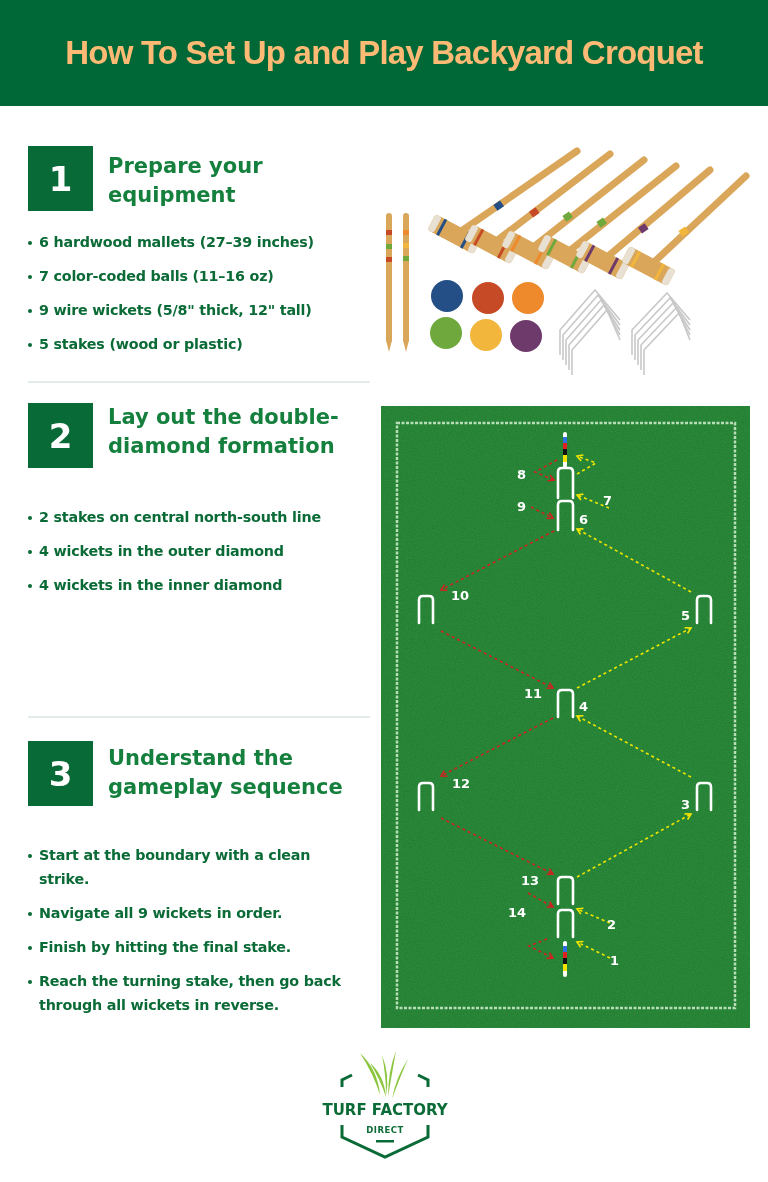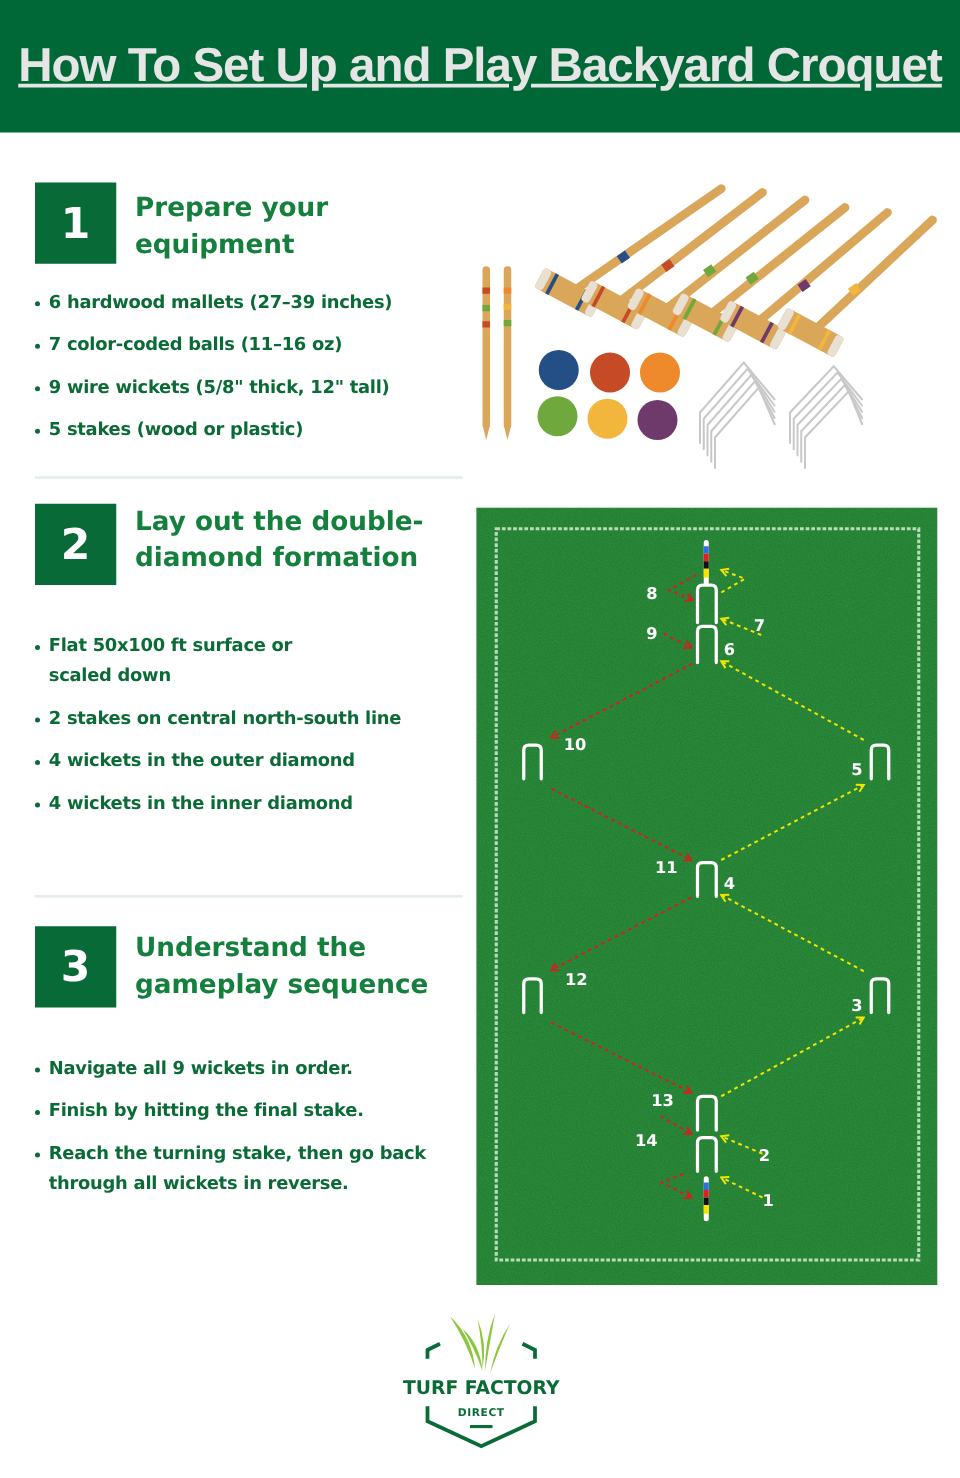--- a/index.html
+++ b/index.html
@@ -4,22 +4,22 @@
 <style>
   * { box-sizing: border-box; margin: 0; padding: 0; }
   html, body { width: 768px; height: 1182px; background: #ffffff; overflow: hidden; }
   body { position: relative; font-family: "DejaVu Sans", sans-serif; }
 
   .header {
     position: absolute; left: 0; top: 0; width: 768px; height: 106px;
     background: #006837; display: flex; align-items: center; justify-content: center;
   }
   .header h1 {
-    color: #e5e5e5; font-family: "Liberation Sans", sans-serif; font-weight: 700;
-    font-size: 38px; letter-spacing: -0.8px; text-decoration: underline;
+    color: #fdba74; font-family: "Liberation Sans", sans-serif; font-weight: 700;
+    font-size: 33px; letter-spacing: -0.8px;
   }
 
   .section { position: absolute; left: 28px; width: 345px; }
   .num-box {
     position: absolute; left: 0; top: 0; width: 65px; height: 65px; background: #086a36;
     color: #fff; font-family: "DejaVu Sans", sans-serif; font-weight: 700; font-size: 34px;
     display: flex; align-items: center; justify-content: center;
   }
   .sec-title {
     position: absolute; left: 80px; top: 0; color: #15803d;
@@ -60,33 +60,33 @@
     <li>5 stakes (wood or plastic)</li>
   </ul>
 </div>
 
 <div class="divider" style="top:381px;"></div>
 
 <div class="section" style="top:403px;height:300px;">
   <div class="num-box">2</div>
   <div class="sec-title" style="top:0px;">Lay out the double-diamond formation</div>
   <ul class="bullets" style="top:102px;">
-    <li style="width:255px;">Flat 50x100 ft surface or scaled down</li>
     <li>2 stakes on central north-south line</li>
     <li>4 wickets in the outer diamond</li>
     <li>4 wickets in the inner diamond</li>
   </ul>
 </div>
 
 <div class="divider" style="top:716px;"></div>
 
 <div class="section" style="top:741px;height:290px;">
   <div class="num-box">3</div>
   <div class="sec-title" style="top:3px;">Understand the gameplay sequence</div>
   <ul class="bullets" style="top:102px;">
+    <li style="width:290px;">Start at the boundary with a clean strike.</li>
     <li>Navigate all 9 wickets in order.</li>
     <li>Finish by hitting the final stake.</li>
     <li style="width:345px;">Reach the turning stake, then go back through all wickets in reverse.</li>
   </ul>
 </div>
 
 <svg class="equip" viewBox="0 0 388 250">
 
   <g>
     <rect x="6" y="73" width="6" height="130" rx="3" fill="#d9a65a"></rect>

